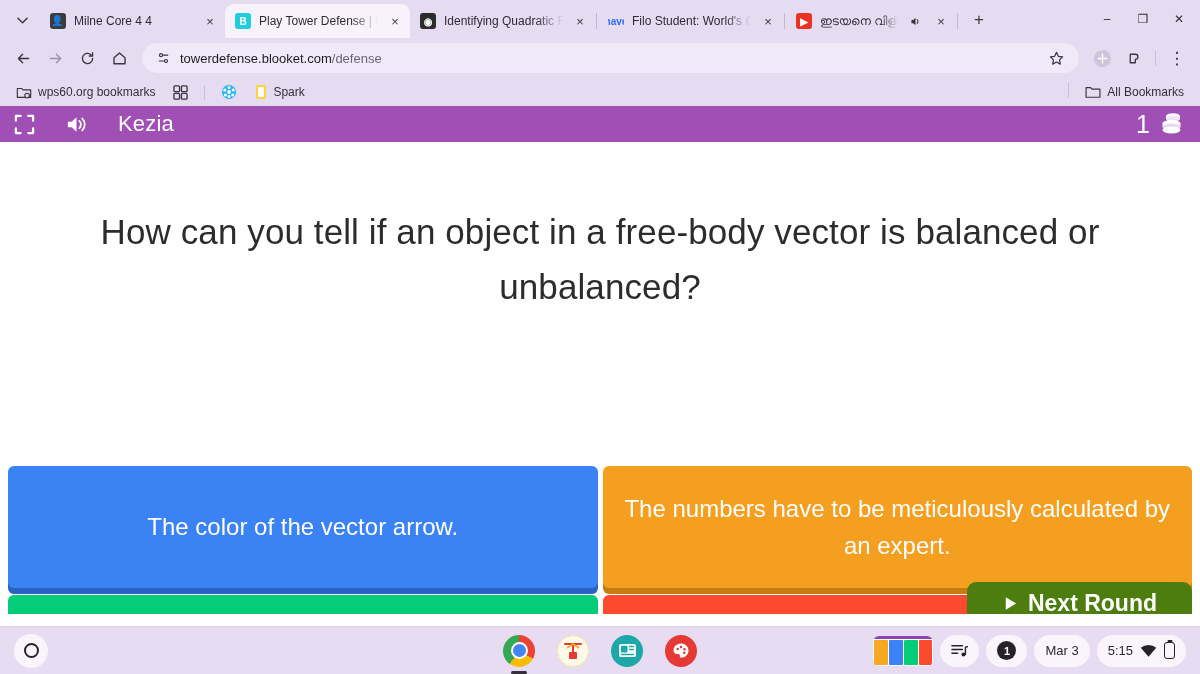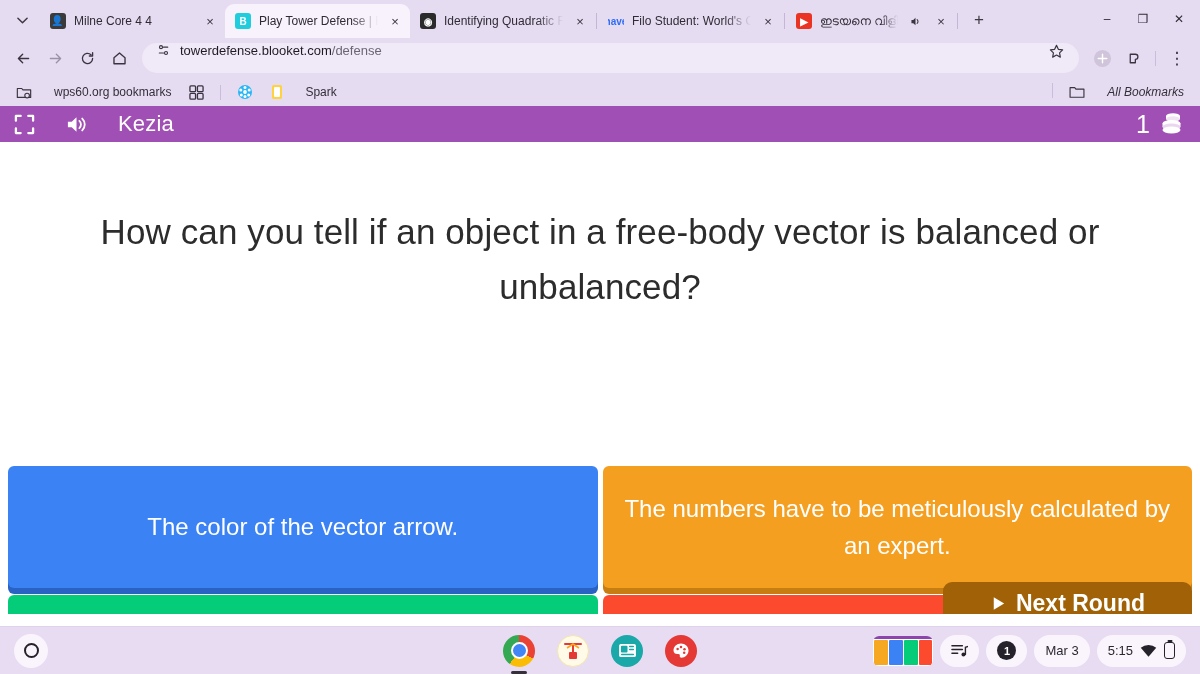--- a/index.html
+++ b/index.html
@@ -68,31 +68,31 @@
   .fav-yt { background:#ea3323; color:#fff; border-radius:3px; font-size:8px; }
 
   .toolbar { height: 40px; display: flex; align-items: center; gap: 2px; padding: 0 8px; }
   .tb-btn {
     width: 30px; height: 30px; border-radius: 50%;
     display: flex; align-items: center; justify-content: center;
     color: #3a3440; font-size: 15px; flex: 0 0 auto;
   }
   .omnibox {
     flex: 1 1 auto; height: 30px; background: #f0e9f7; border-radius: 15px;
-    display: flex; align-items: flex-start; gap: 9px; padding: 0 14px; margin: 0 6px;
+    display: flex; align-items: center; gap: 9px; padding: 0 14px; margin: 0 6px;
     min-width: 0;
   }
   .omnibox .url { font-size: 13px; color: #1f1b24; white-space: nowrap; }
   .omnibox .url .path { color: #6b6573; }
   .omni-star { margin-left: auto; }
 
   .bookmarks { height: 28px; display: flex; align-items: center; gap: 6px; padding: 0 10px; font-size: 12px; color: #332f39; }
-  .bm { display: flex; align-items: center; gap: 22px; padding: 2px 6px; border-radius: 5px; white-space: nowrap; }
+  .bm { display: flex; align-items: center; gap: 6px; padding: 2px 6px; border-radius: 5px; white-space: nowrap; }
   .bm-divider { width: 1px; height: 15px; background: #cbbcdb; margin: 0 4px; }
-  .bm-right { margin-left: auto; display: flex; gap: 6px; font-style: italic; }
+  .bm-right { margin-left: auto; display: flex; gap: 6px; }
 
   
   .page { position: relative; background: #ffffff; height: 508px; overflow: hidden; }
   .game-header {
     height: 36px; background: #a04fb4; display: flex; align-items: center;
     padding: 0 14px; color: #fff;
   }
   .gh-left { display: flex; align-items: center; gap: 30px; }
   .gh-icon { display:flex; align-items:center; }
   .gh-name { font-size: 22px; letter-spacing: .2px; }
@@ -115,22 +115,22 @@
     text-align: center; padding: 6px 18px;
     font-size: 24px; line-height: 1.55; font-weight: 400;
   }
   .ans-a { background: #f59f20; box-shadow: 0 6px 0 0 #c87d12; }
   .ans-b { background: #3b82f5; box-shadow: 0 6px 0 0 #2a62c4; }
   .ans-c { background: #05cc78; box-shadow: 0 6px 0 0 #03a55f; }
   .ans-d { background: #fb4a2d; box-shadow: 0 6px 0 0 #c93a23; }
 
   .next-round {
     position: absolute; right: 8px; bottom: -10px;
-    width: 249px; height: 42px; border-radius: 9px;
-    background: #a16207; color: #fff; font-size: 23px; font-weight: 700;
+    width: 225px; height: 42px; border-radius: 9px;
+    background: #4d7c0f; color: #fff; font-size: 23px; font-weight: 700;
     display: flex; align-items: center; justify-content: center; gap: 9px;
   }
 
   
   .shelf {
     position: absolute; left: 0; bottom: 0; width: 1200px; height: 48px;
     background: #e8dcf3; border-top: 1px solid #dfd2ec;
     display: flex; align-items: center; padding: 0 8px;
   }
   .launcher {

